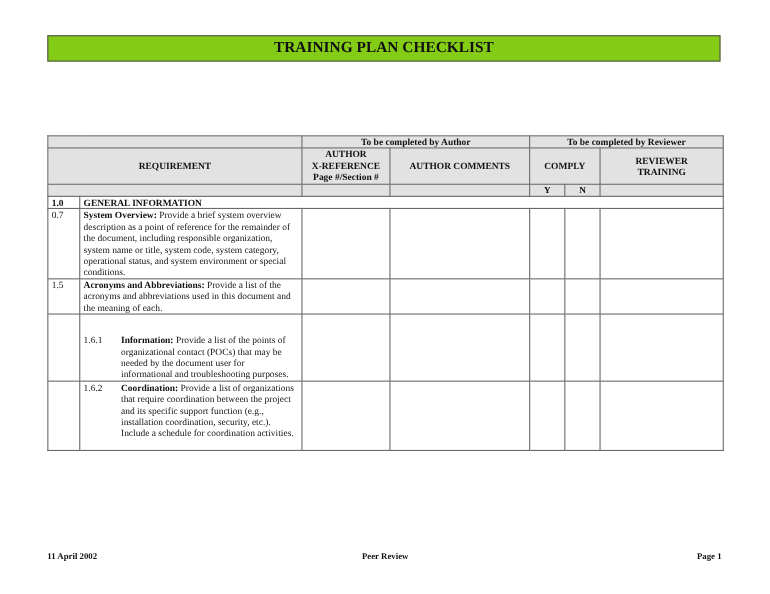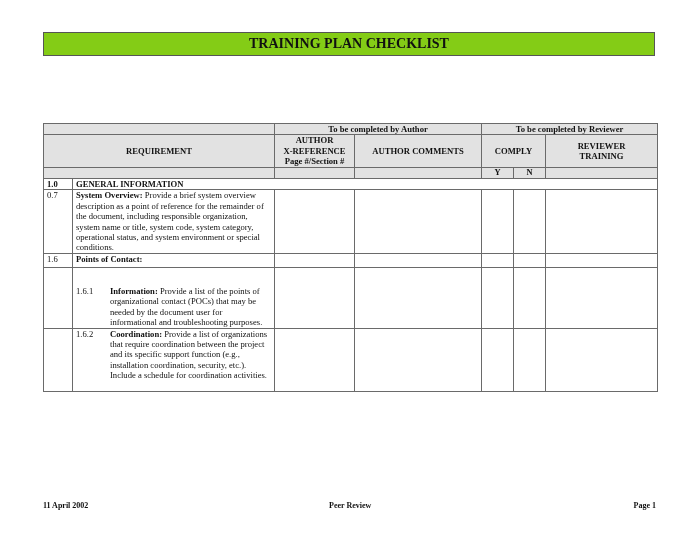--- a/index.html
+++ b/index.html
@@ -68,23 +68,23 @@
 
   <tr style="height:63px">
     <td class="num">0.7</td>
     <td><span class="b">System Overview:</span><span>  Provide a brief system overview description as a point of reference for the remainder of the document, including responsible organization, system name or title, system code, system category, operational status, and system environment or special conditions.</span></td>
     <td></td>
         <td></td>
     <td></td>
         <td></td>
         <td></td>
   </tr>
-  <tr style="height:14px">
-    <td class="num">1.6</td>
-    <td><span class="b">Points of Contact:</span><span></span></td>
+  <tr style="height:32px">
+    <td class="num">1.5</td>
+    <td><span class="b">Acronyms and Abbreviations:</span><span>  Provide a list of the acronyms and abbreviations used in this document and the meaning of each.</span></td>
     <td></td>
         <td></td>
     <td></td>
         <td></td>
         <td></td>
   </tr>
   <tr style="height:43px">
     <td class="num"></td>
     <td style="padding-top:18px">
           <div class="sub">

